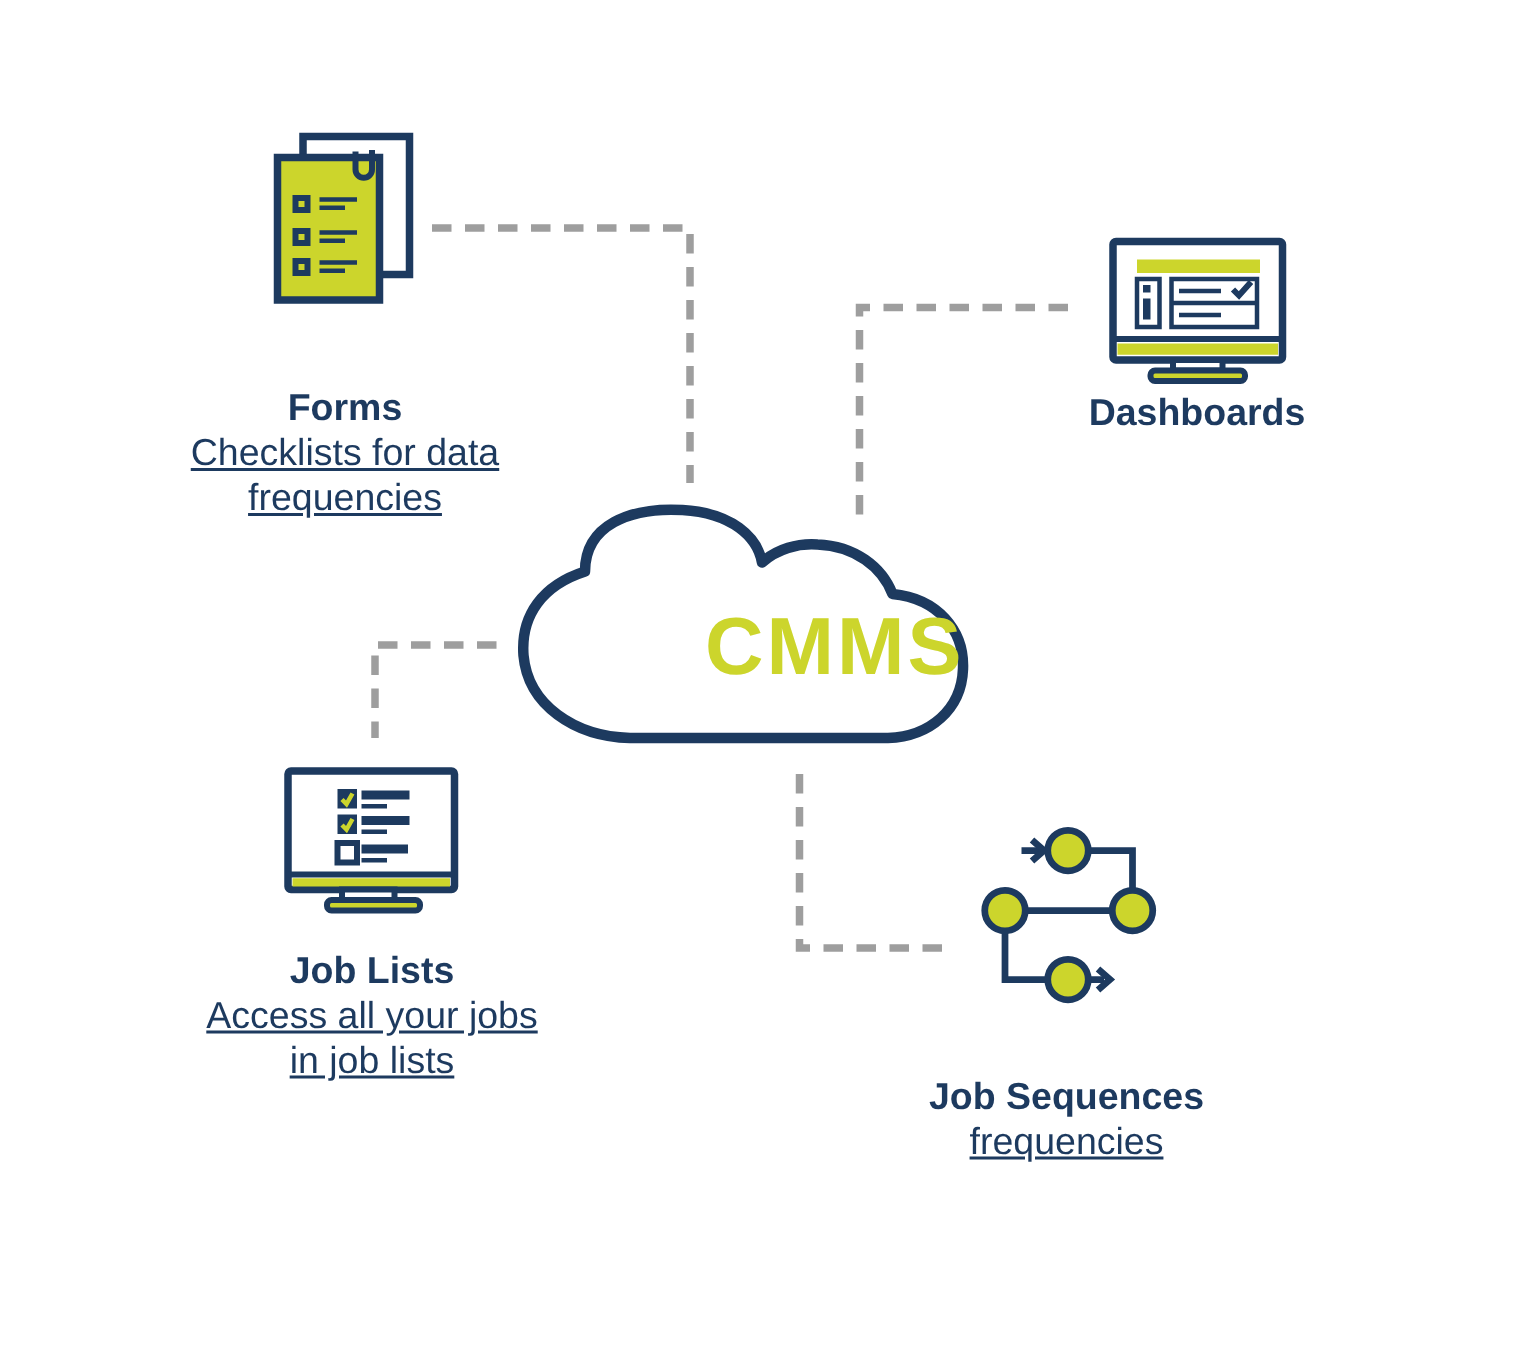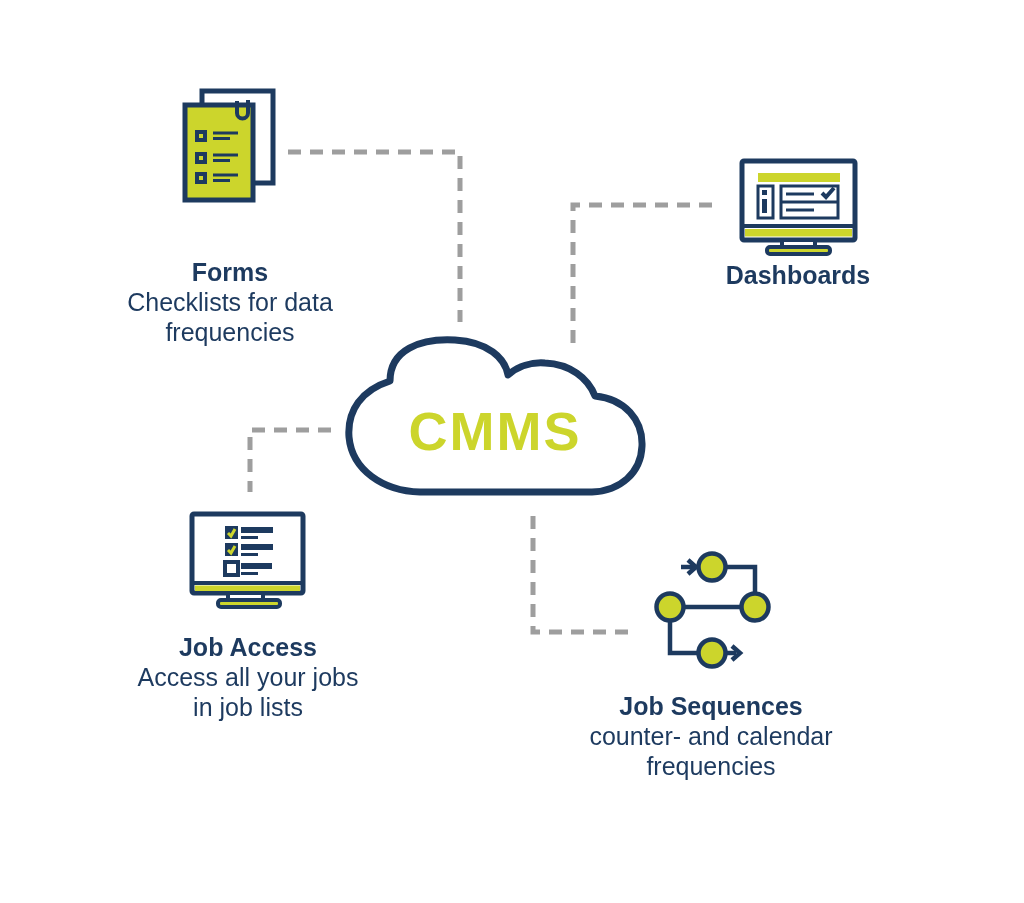--- a/index.html
+++ b/index.html
@@ -20,24 +20,24 @@
   .s-navy{stroke:var(--navy);fill:none;}
   .fw-sn{fill:#ffffff;stroke:var(--navy);}
   .fy-sn{fill:var(--yellow);stroke:var(--navy);}
   .f-navy{fill:var(--navy);stroke:none;}
   .f-yellow{fill:var(--yellow);stroke:none;}
   .s-yellow{stroke:var(--yellow);fill:none;}
   .dash{stroke:var(--connector-gray);stroke-width:5;fill:none;stroke-dasharray:13 9;}
   
   .node-label{position:absolute;text-align:center;color:var(--navy);}
   .node-title{font-size:25px;font-weight:700;line-height:30px;}
-  .node-desc{font-size:25px;font-weight:400;line-height:30px;}
+  .node-desc{font-size:25px;font-weight:400;line-height:30px;text-decoration:underline;}
   .cmms-label{
     position:absolute;left:347px;top:400px;width:296px;
-    text-align:center;color:var(--yellow);
+    text-align:right;color:var(--yellow);
     font-size:54px;font-weight:700;letter-spacing:2px;
   }
 </style>
 </head>
 <body>
 
 <div class="canvas">
 
   <svg class="layer" width="1024" height="903" viewBox="0 0 1024 903">
     <path class="dash" d="M 288 152 H 460 V 322"></path>
@@ -136,24 +136,23 @@
     <div class="node-title">Forms</div>
     <div class="node-desc">Checklists for data</div>
     <div class="node-desc">frequencies</div>
   </div>
 
   <div class="node-label" style="left:618px;top:260px;width:360px;">
     <div class="node-title">Dashboards</div>
   </div>
 
   <div class="node-label" style="left:95px;top:632px;width:306px;">
-    <div class="node-title">Job Access</div>
+    <div class="node-title">Job Lists</div>
     <div class="node-desc">Access all your jobs</div>
     <div class="node-desc">in job lists</div>
   </div>
 
-  <div class="node-label" style="left:546px;top:691px;width:330px;">
+  <div class="node-label" style="left:546px;top:716px;width:330px;">
     <div class="node-title">Job Sequences</div>
-    <div class="node-desc">counter- and calendar</div>
     <div class="node-desc">frequencies</div>
   </div>
 
 </div>
 
 </body></html>

